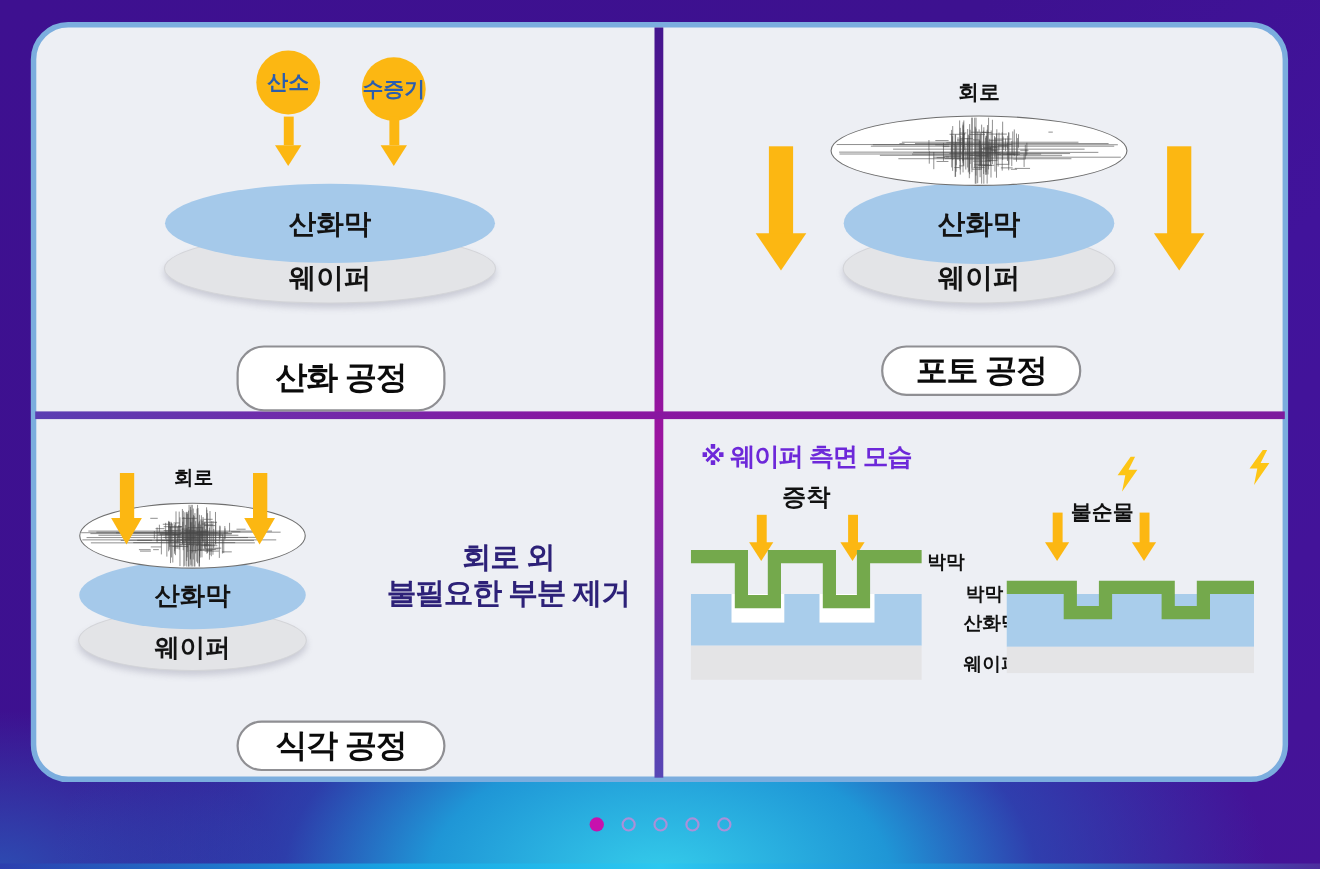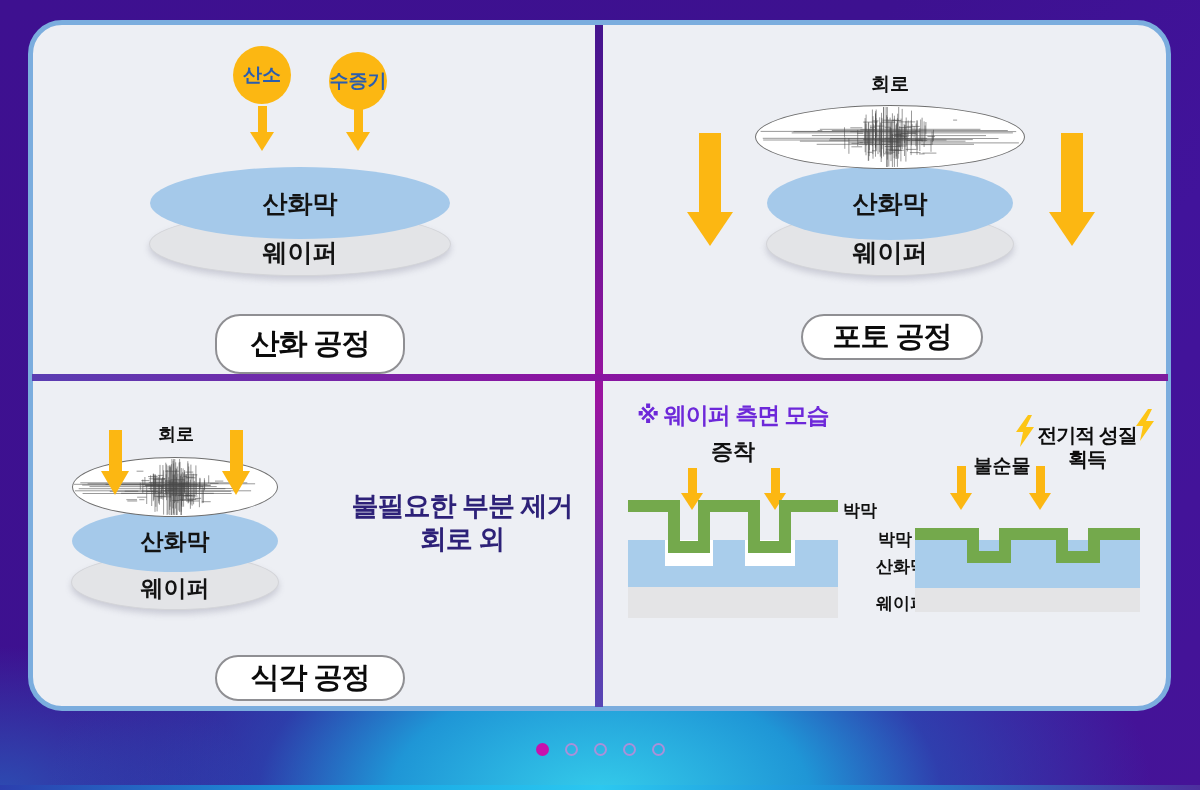--- a/index.html
+++ b/index.html
@@ -109,22 +109,22 @@
   <div class="stem" style="left:230px;top:430px;width:13px;height:42px;z-index:4"></div>
   <div class="ahead" style="left:222px;top:471px;border-width:24px 14px 0 14px;z-index:4"></div>
 
   <div class="ell blue" style="left:72px;top:510px;width:206px;height:62px;font-size:23px">
     <span>산화막</span>
   </div>
   <div class="ell grey" style="left:71px;top:554px;width:208px;height:56px;font-size:23px;align-items:flex-end;padding-bottom:5px">
     <span>웨이퍼</span>
   </div>
   <div class="note" style="left:300px;top:490px;width:324px">
+    <span style="display:block">회로 외</span>
     <span style="display:block">불필요한 부분 제거</span>
-    <span style="display:block">회로 외</span>
   </div>
   <div class="pill" style="left:215px;top:655px;width:190px;height:46px">
     <span>식각 공정</span>
   </div>
 
   <div class="header4" style="left:637px;top:400px">※ 웨이퍼 측면 모습</div>
 
   <div class="lbl" style="left:693px;top:437px;width:80px;font-size:22px">증착</div>
   <div class="stem" style="left:688px;top:468px;width:9px;height:26px"></div>
   <div class="ahead" style="left:681px;top:493px;border-width:17px 11px 0 11px"></div>
@@ -143,24 +143,20 @@
   <div class="lbl" style="left:852px;top:528px;width:60px;font-size:17px;text-align:right">박막</div>
   <div class="lbl" style="left:830px;top:555px;width:97px;font-size:17px;text-align:right">산화막</div>
   <div class="lbl" style="left:830px;top:592px;width:97px;font-size:17px;text-align:right">웨이퍼</div>
 
   <div class="lbl" style="left:957px;top:453px;width:90px;font-size:19px">불순물</div>
   <div class="stem" style="left:957px;top:466px;width:9px;height:28px"></div>
   <div class="ahead" style="left:950px;top:493px;border-width:17px 11px 0 11px"></div>
   <div class="stem" style="left:1036px;top:466px;width:9px;height:28px"></div>
   <div class="ahead" style="left:1029px;top:493px;border-width:17px 11px 0 11px"></div>
 
-  <div class="effect" style="left:1035px;top:423px;width:104px">
-    <span style="display:block">전기적 성질</span>
-    <span style="display:block">획득</span>
-  </div>
   <svg style="position:absolute;left:1014px;top:415px" width="22" height="32" viewBox="0 0 22 32">
     <polygon points="14,0 2,17 9,17 6,32 20,12 12,12 18,0" fill="#fdc515"></polygon>
   </svg>
   <svg style="position:absolute;left:1134px;top:409px" width="22" height="32" viewBox="0 0 22 32">
     <polygon points="14,0 2,17 9,17 6,32 20,12 12,12 18,0" fill="#fdc515"></polygon>
   </svg>
 
   <svg class="xsec" style="left:915px;top:526px" width="225" height="86" viewBox="0 0 225 86">
     <rect x="0" y="14" width="225" height="48" fill="#a9cdeb"></rect>
     <rect x="0" y="62" width="225" height="24" fill="#e4e4e6"></rect>

